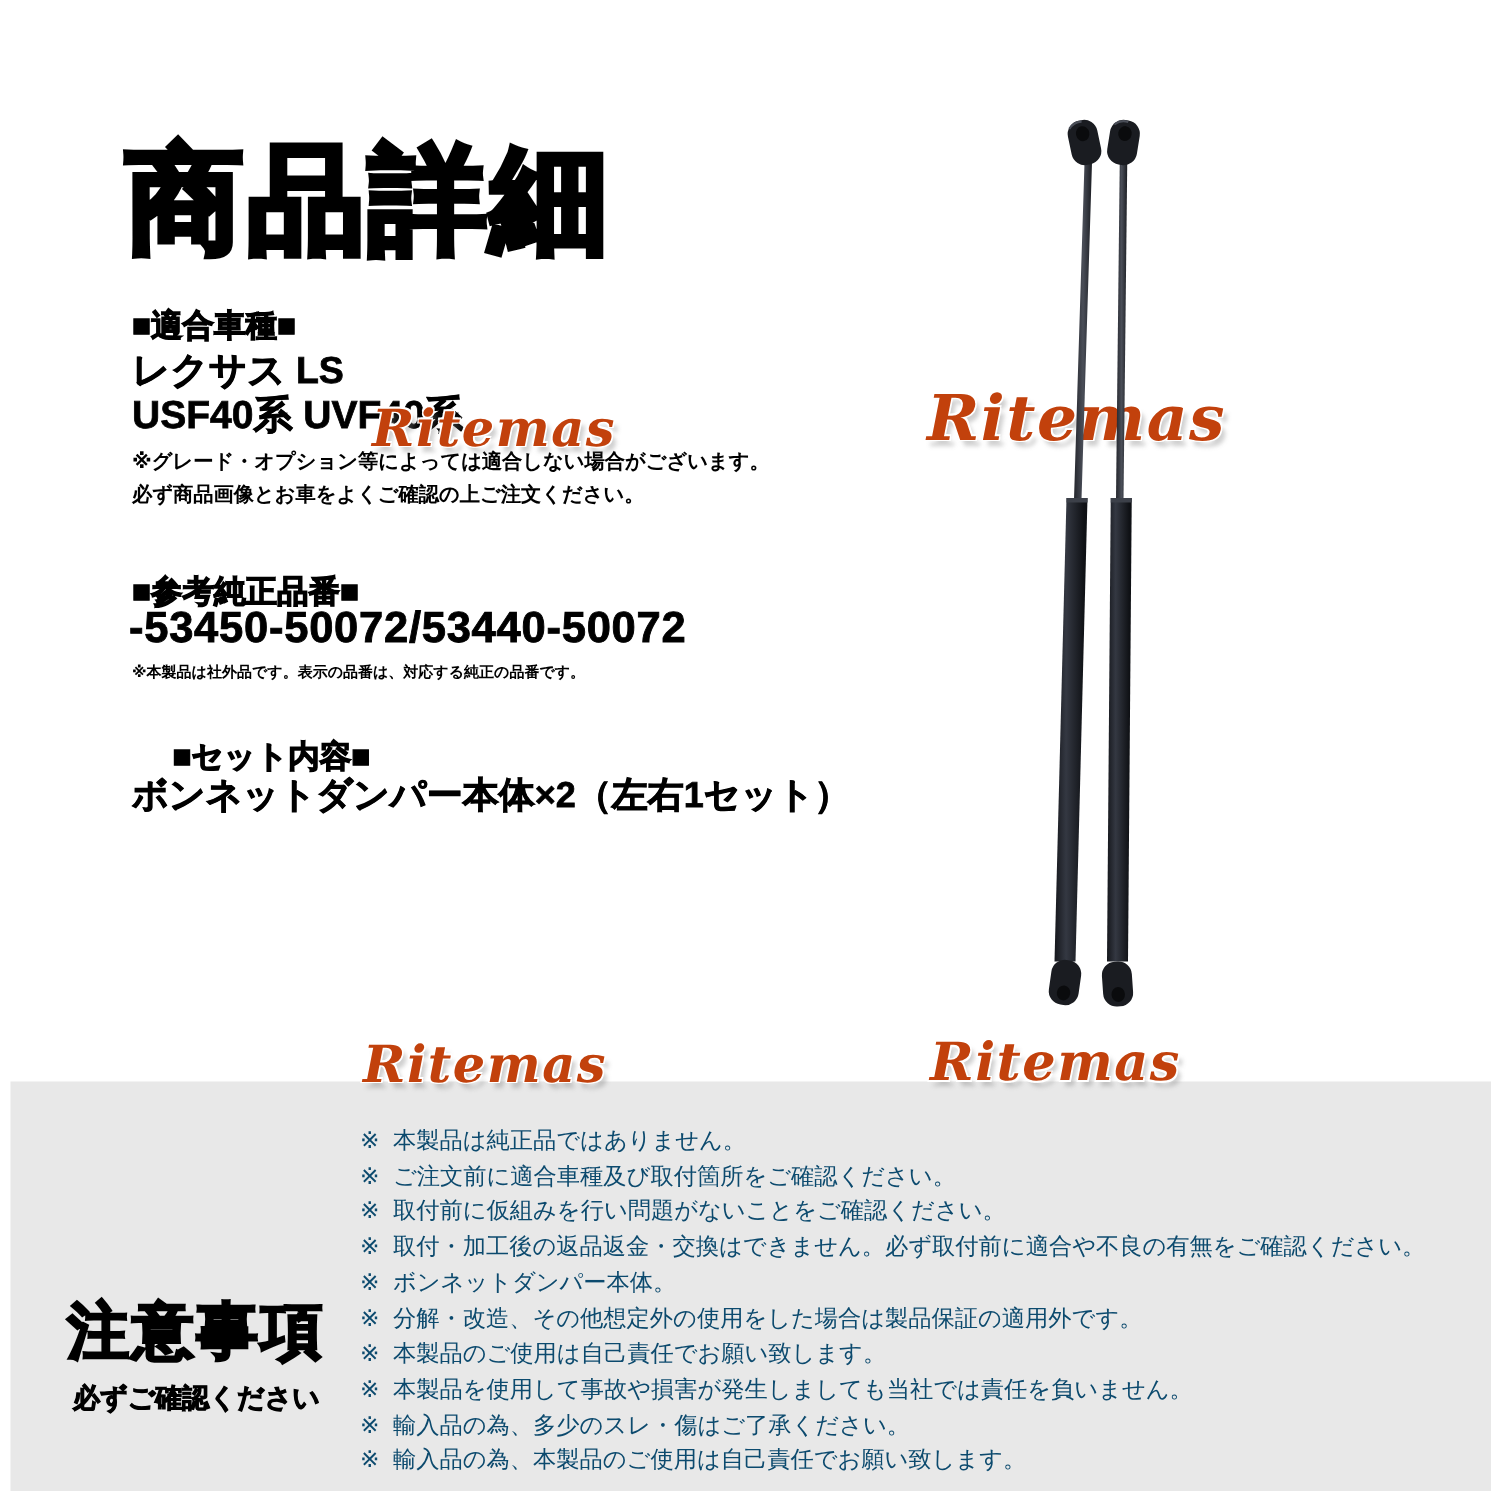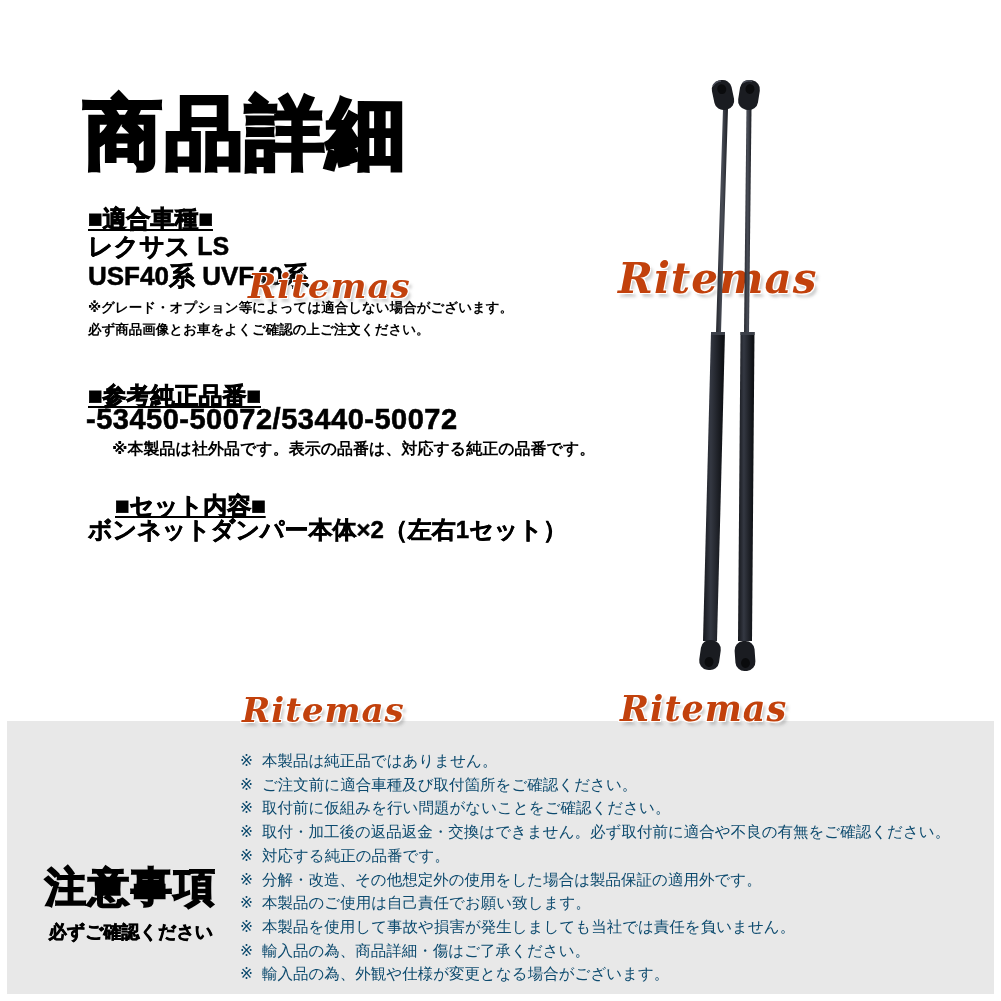--- a/index.html
+++ b/index.html
@@ -14,36 +14,35 @@
 
   
   .page-title {
     left:84px; top:82px;
     font-size:78px; font-weight:bold;
     letter-spacing:3px;
     -webkit-text-stroke:4px #000;
     white-space:nowrap;
   }
   .sec-heading {
-    font-size:24px; font-weight:bold;
+    font-size:21px; font-weight:bold;
     -webkit-text-stroke:0.8px #000;
     white-space:nowrap;
-    text-decoration:underline;
   }
   .compat-heading { left:88px; top:203px; }
   .compat-model   { left:88px; top:230px; font-size:25px; font-weight:bold; -webkit-text-stroke:0.5px #000; }
   .compat-chassis { left:88px; top:259px; font-size:26px; font-weight:bold; -webkit-text-stroke:0.5px #000; }
   .small-note {
     font-size:13.5px; font-weight:bold; line-height:22px; white-space:nowrap;
   }
   .compat-note { left:88px; top:297px; }
 
   .pn-heading { left:88px; top:380px; }
   .pn-value   { left:86px; top:403px; font-size:29px; font-weight:bold; letter-spacing:0.5px; -webkit-text-stroke:0.6px #000; white-space:nowrap; }
-  .pn-note    { left:88px; top:438px; font-size:16px;margin-left:24px; }
+  .pn-note    { left:88px; top:438px; font-size:10px; }
 
   .set-heading { left:88px; top:490px;margin-left:27px; }
   .set-value   { left:88px; top:514px; font-size:24px; font-weight:bold; -webkit-text-stroke:0.5px #000; white-space:nowrap; }
 
   
   .wm {
     position:absolute;
     font-family:"DejaVu Serif","Liberation Serif",serif;
     font-style:italic; font-weight:bold;
     color:#c2410c;
@@ -164,19 +163,19 @@
 <div class="abs notice-head">
   <div class="notice-heading">注意事項</div>
   <div class="notice-subheading">必ずご確認ください</div>
 </div>
 
 <ul class="abs notice-list">
   <li><span class="marker">※</span><span>本製品は純正品ではありません。</span></li>
   <li><span class="marker">※</span><span>ご注文前に適合車種及び取付箇所をご確認ください。</span></li>
   <li><span class="marker">※</span><span>取付前に仮組みを行い問題がないことをご確認ください。</span></li>
   <li><span class="marker">※</span><span>取付・加工後の返品返金・交換はできません。必ず取付前に適合や不良の有無をご確認ください。</span></li>
-  <li><span class="marker">※</span><span>対応する純正の品番です。</span></li>
+  <li><span class="marker">※</span><span>ボンネットダンパー本体。</span></li>
   <li><span class="marker">※</span><span>分解・改造、その他想定外の使用をした場合は製品保証の適用外です。</span></li>
   <li><span class="marker">※</span><span>本製品のご使用は自己責任でお願い致します。</span></li>
   <li><span class="marker">※</span><span>本製品を使用して事故や損害が発生しましても当社では責任を負いません。</span></li>
-  <li><span class="marker">※</span><span>輸入品の為、商品詳細・傷はご了承ください。</span></li>
-  <li><span class="marker">※</span><span>輸入品の為、外観や仕様が変更となる場合がございます。</span></li>
+  <li><span class="marker">※</span><span>輸入品の為、多少のスレ・傷はご了承ください。</span></li>
+  <li><span class="marker">※</span><span>輸入品の為、本製品のご使用は自己責任でお願い致します。</span></li>
 </ul>
 
 </body></html>

